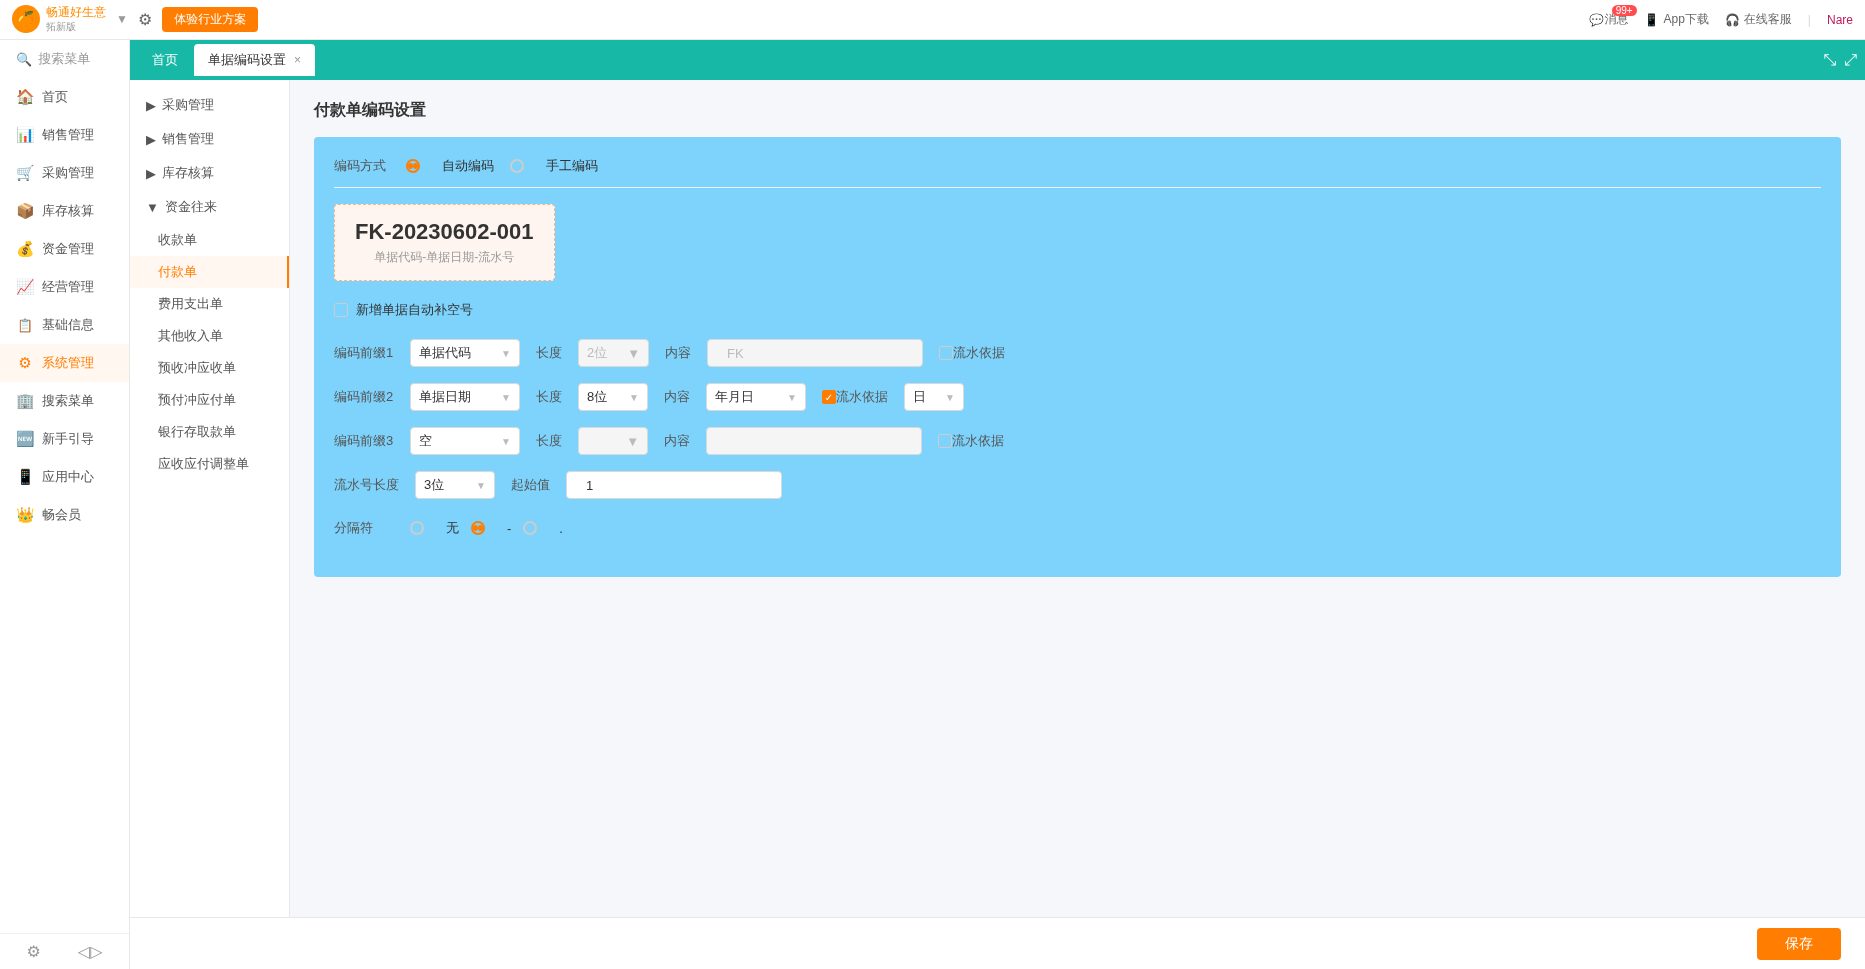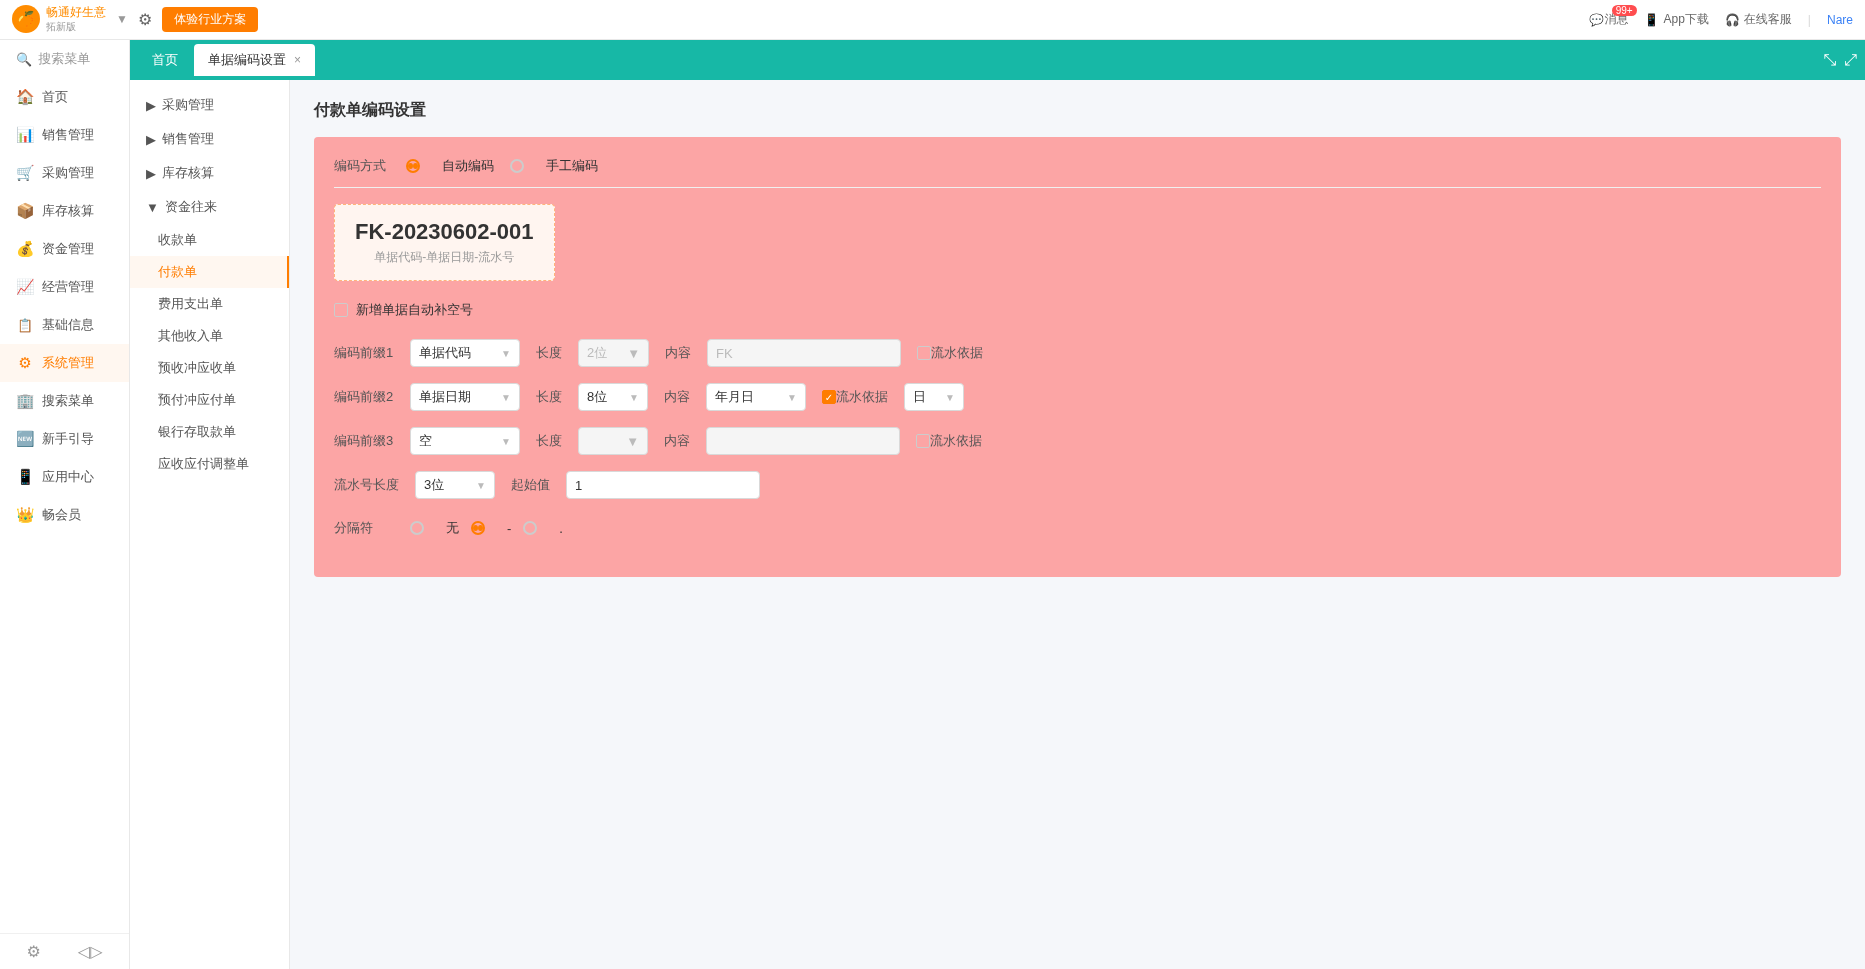--- a/index.html
+++ b/index.html
@@ -45,21 +45,21 @@
     .submenu { width: 160px; background: #fff; border-right: 1px solid #e8e8e8; overflow-y: auto; flex-shrink: 0; padding: 8px 0; }
     .submenu-group-title { display: flex; align-items: center; gap: 6px; padding: 8px 16px; cursor: pointer; color: #555; font-size: 13px; }
     .submenu-item { padding: 7px 16px 7px 28px; cursor: pointer; color: #555; font-size: 13px; }
     .submenu-item.active { color: #ff7d00; background: #fff7f0; border-right: 2px solid #ff7d00; }
 
     
     .main-panel { flex: 1; padding: 20px 24px; overflow-y: auto; background: #f5f7fa; }
     .page-title { font-size: 16px; font-weight: 700; color: #333; margin-bottom: 16px; }
 
     
-    .form-card { background: #fca5a5; border-radius: 4px; padding: 20px; }
+    .form-card { background: #7dd3fc; border-radius: 4px; padding: 20px; }
 
     
     .encode-method { display: flex; align-items: center; gap: 20px; margin-bottom: 16px; padding-bottom: 12px; border-bottom: 1px solid #f0f0f0; }
     .encode-label { color: #555; font-size: 13px; }
     .radio-group { display: flex; align-items: center; gap: 16px; }
     .radio-item { display: flex; align-items: center; gap: 22px; cursor: pointer; font-size: 13px; color: #333; }
     .radio-circle { width: 14px; height: 14px; border-radius: 50%; border: 2px solid #ccc; display: flex; align-items: center; justify-content: center; }
     .radio-circle.checked { border-color: #ff7d00; }
     .radio-circle.checked::after { content: ''; width: 6px; height: 6px; border-radius: 50%; background: #ff7d00; }
 
@@ -74,21 +74,21 @@
     
     .checkbox-row { display: flex; align-items: center; gap: 8px; margin-bottom: 20px; }
     .cb { width: 14px; height: 14px; border: 1.5px solid #ccc; border-radius: 2px; display: inline-block; cursor: pointer; }
 
     
     .config-row { display: flex; align-items: center; gap: 16px; margin-bottom: 16px; }
     .config-label { color: #555; font-size: 13px; min-width: 60px; }
     .select-box { height: 28px; min-width: 100px; border: 1px solid #d9d9d9; border-radius: 4px; display: flex; align-items: center; justify-content: space-between; padding: 0 8px; cursor: pointer; background: #fff; font-size: 13px; gap: 4px; }
     .select-box .arrow { color: #bbb; font-size: 10px; }
     .config-sub-label { color: #555; font-size: 13px; }
-    .text-input { height: 28px; min-width: 80px; border: 1px solid #d9d9d9; border-radius: 4px; padding: 0 8px; font-size: 13px; color: #333; background: #fff; outline: none; }
+    .text-input { height: 28px; min-width: 80px; border: 1px solid #d9d9d9; border-radius: 4px; padding: 0 19px; font-size: 13px; color: #333; background: #fff; outline: none; }
     .text-input.disabled { background: #f5f5f5; color: #bbb; }
     .checkbox-with-label { display: flex; align-items: center; font-size: 13px; color: #555; cursor: pointer; justify-content: flex-end; }
     .cb-checked { width: 14px; height: 14px; border: 1.5px solid #ff7d00; border-radius: 2px; background: #ff7d00; display: inline-flex; align-items: center; justify-content: center; color: #fff; font-size: 10px; }
 
     
     .serial-row { display: flex; align-items: center; gap: 16px; margin-bottom: 20px; }
 
     
     .sep-row { display: flex; align-items: center; gap: 16px; margin-bottom: 20px; }
     .sep-options { display: flex; align-items: center; gap: 12px; }
@@ -123,21 +123,21 @@
     </div>
     <div style="display:flex;align-items:center;gap:4px;">
       <span>📱</span>
       <span>App下载</span>
     </div>
     <div style="display:flex;align-items:center;gap:4px;">
       <span>🎧</span>
       <span>在线客服</span>
     </div>
     <span class="topbar-divider">|</span>
-    <span style="color:#3b82f6;">Nare</span>
+    <span style="color:#be185d;">Nare</span>
   </div>
 </div>
 
 <div class="app-body">
 
   <div class="sidebar">
     <div class="nav-item" style="gap:6px;color:#999;">
       <span>🔍</span>
       <span>搜索菜单</span>
     </div>
@@ -369,14 +369,17 @@
               <label class="radio-item">
                 <div class="radio-circle"></div>
                 <span>.</span>
               </label>
             </div>
           </div>
         </div>
       </div>
     </div>
 
+    <div class="save-bar">
+      <button class="save-btn">保存</button>
+    </div>
   </div>
 </div>
 
 </body></html>

